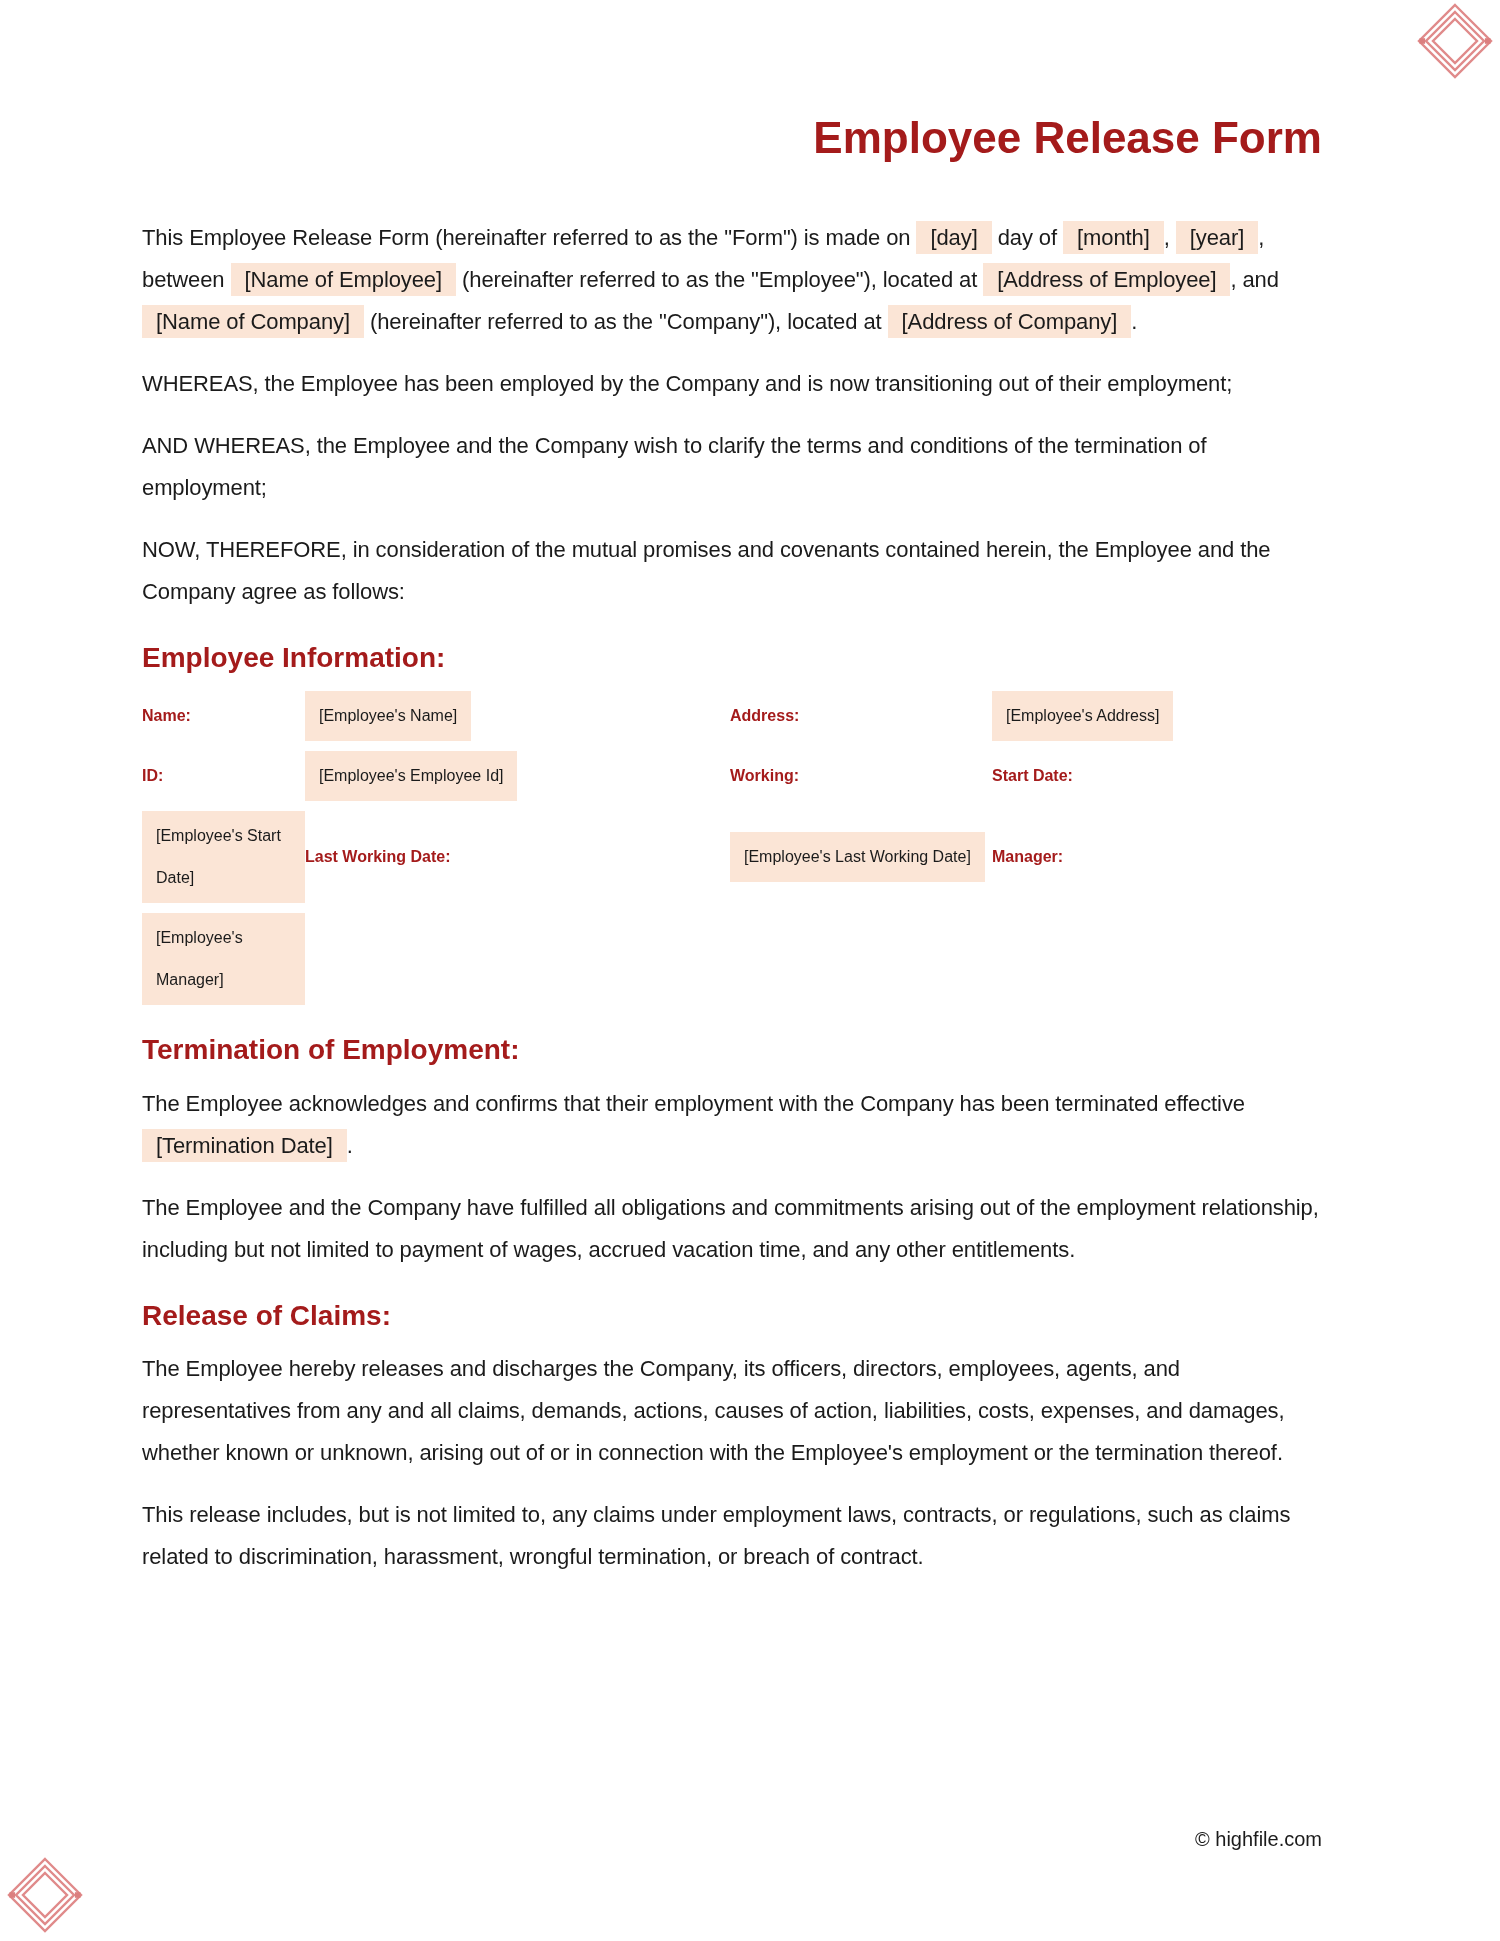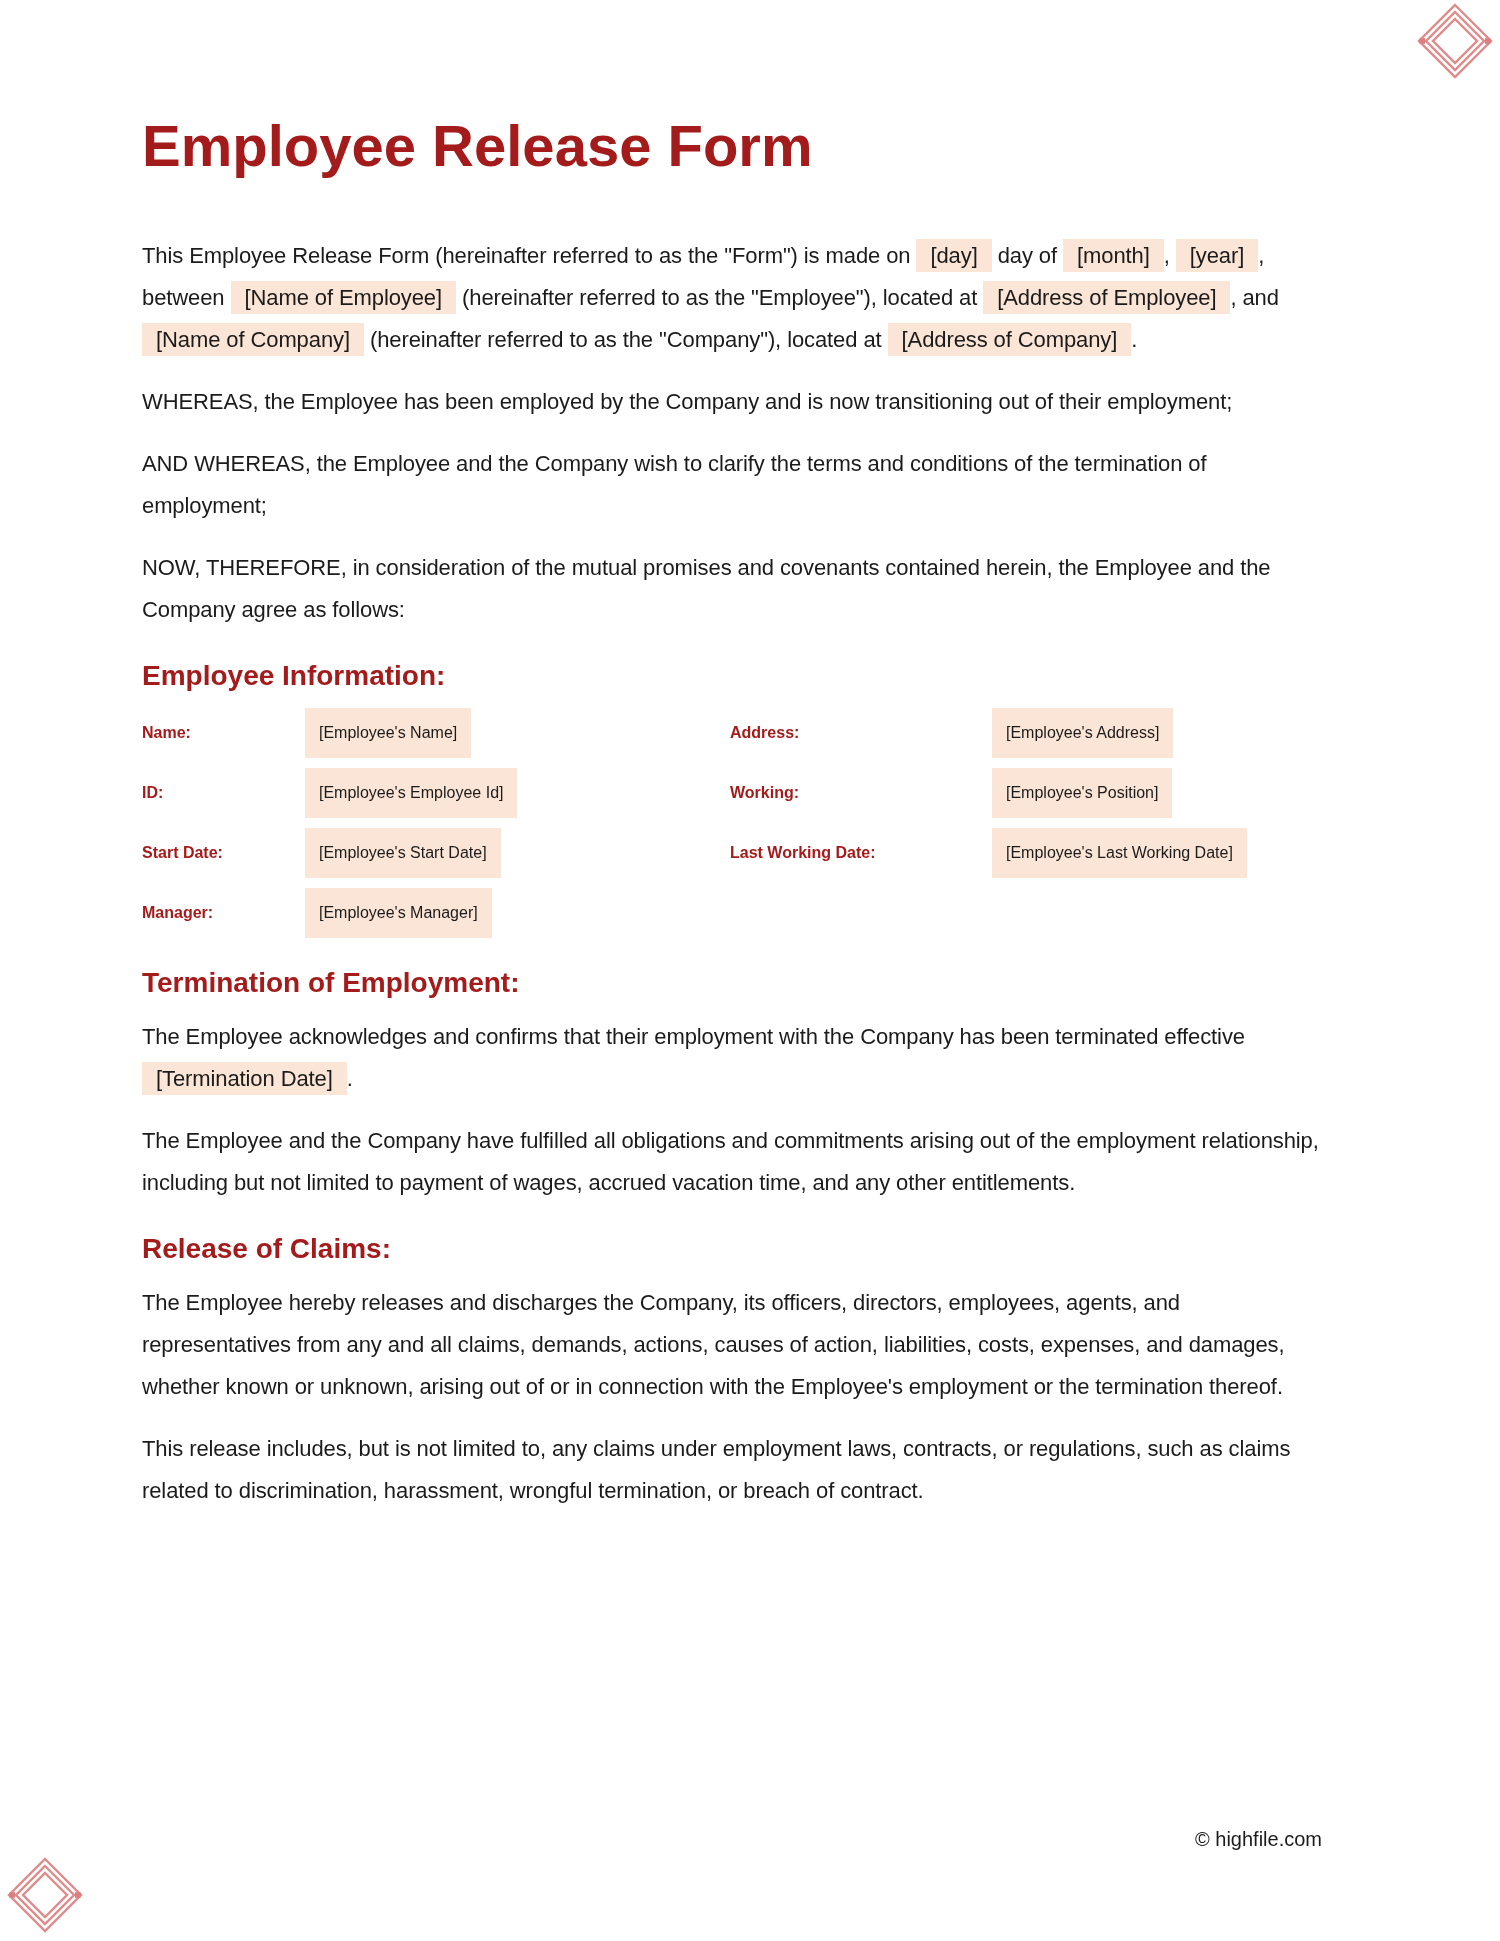--- a/index.html
+++ b/index.html
@@ -12,22 +12,22 @@
   .page{
     position:relative;
     width:1500px;height:1941px;
     background:#ffffff;
     font-family:"Liberation Sans",sans-serif;
     color:var(--ink);
     overflow:hidden;
   }
   .content{position:absolute;left:142px;top:110px;width:1180px;}
   .doc-title{
-    font-size:58px;font-weight:bold;color:var(--accent);
-    text-align:left;margin:0 0 52px;line-height:1.25;
+    font-size:44px;font-weight:bold;color:var(--accent);
+    text-align:right;margin:0 0 52px;line-height:1.25;
     letter-spacing:0;
   }
   p.body-par{font-size:22px;line-height:42px;margin:0 0 20px;letter-spacing:-0.1px;}
   h2.sec{
     font-size:28px;font-weight:bold;color:var(--accent);
     margin:26px 0 14px;line-height:1.35;
   }
   .ph{background:var(--hl);color:var(--ink);padding:4px 14px;}
   .info-grid{
     display:grid;
@@ -78,21 +78,20 @@
         <p class="body-par"><span>NOW, THEREFORE, in consideration of the mutual promises and covenants contained herein, the Employee and the Company agree as follows:</span></p>
         <h2 class="sec">Employee Information:</h2>
         <div class="info-grid">
           <div class="info-label">Name:</div>
           <div class="info-value"><mark class="ph">[Employee's Name]</mark></div>
           <div class="info-label">Address:</div>
           <div class="info-value col4"><mark class="ph">[Employee's Address]</mark></div>
           <div class="info-label">ID:</div>
           <div class="info-value"><mark class="ph">[Employee's Employee Id]</mark></div>
           <div class="info-label">Working:</div>
-          <div class="info-value col4"><mark class="ph">[Employee's Position]</mark></div>
           <div class="info-label">Start Date:</div>
           <div class="info-value"><mark class="ph">[Employee's Start Date]</mark></div>
           <div class="info-label">Last Working Date:</div>
           <div class="info-value col4"><mark class="ph">[Employee's Last Working Date]</mark></div>
           <div class="info-label">Manager:</div>
           <div class="info-value"><mark class="ph">[Employee's Manager]</mark></div>
           <div class="info-label"></div>
           <div class="info-value col4"></div>
         </div>
         <h2 class="sec">Termination of Employment:</h2>

